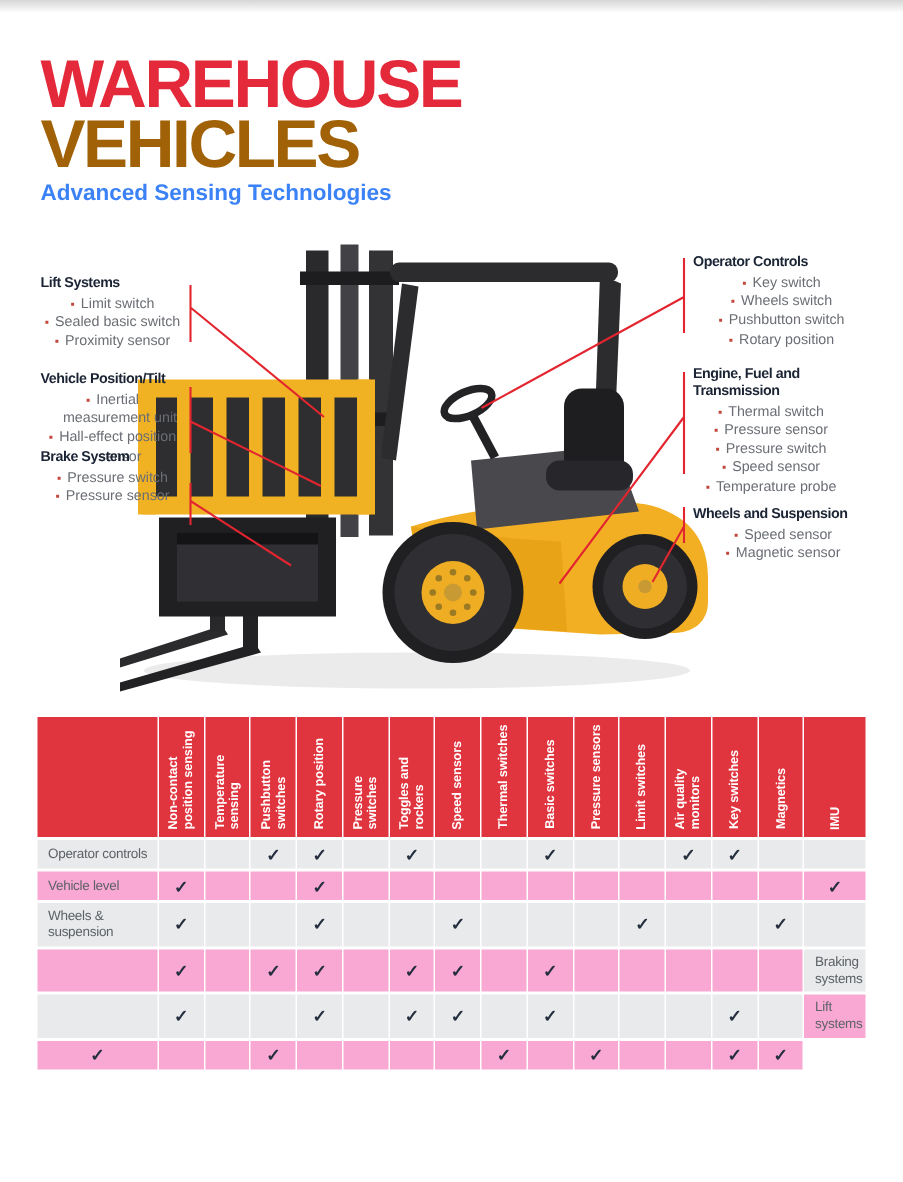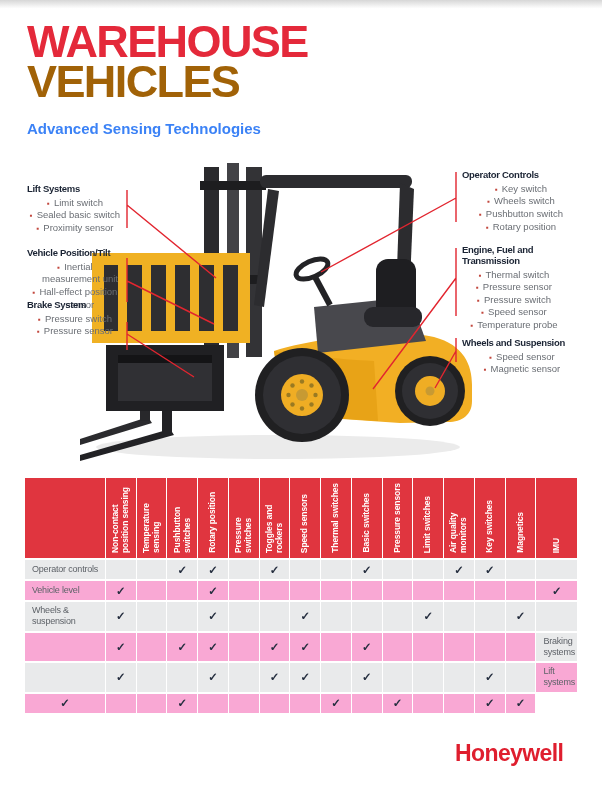--- a/index.html
+++ b/index.html
@@ -3,21 +3,21 @@
 <meta charset="utf-8">
 <style>
   html,body{margin:0;padding:0;background:#ffffff;}
   .page{
     position:relative;width:602px;height:788px;margin:0 auto;background:#fff;
     font-family:"Liberation Sans", sans-serif;overflow:hidden;
   }
   .top-shade{position:absolute;top:0;left:0;width:602px;height:9px;
     background:linear-gradient(180deg,#c9c9c9 0%,#ffffff 95%);opacity:.75;}
   
-  .title{position:absolute;left:27px;top:22px;font-weight:800;font-size:45px;
+  .title{position:absolute;left:27px;top:36px;font-weight:800;font-size:45px;
     line-height:.88;letter-spacing:-1.6px;}
   .title .l1{color:#E4293A;}
   .title .l2{color:#a16207;}
   .subtitle{position:absolute;left:27px;top:120px;font-size:15px;font-weight:700;color:#3b82f6;}
   
   .callout{position:absolute;}
   .callout h3{margin:0 0 2px 0;font-size:9.5px;letter-spacing:-0.3px;font-weight:800;
     color:#1B2434;line-height:1.15;white-space:nowrap;}
   .callout.wrap h3{white-space:normal;}
   .callout ul{margin:0;padding:0;list-style:none;text-align:center;}
@@ -384,14 +384,13 @@
       <div class="cell light"></div>
       <div class="cell light"></div>
       <div class="cell light">
         <span class="check">✓</span>
       </div>
       <div class="cell light">
         <span class="check">✓</span>
       </div>
     </div>
 
-  <div class="logo">Honeywell</div>
 </div>
 
 </body></html>

